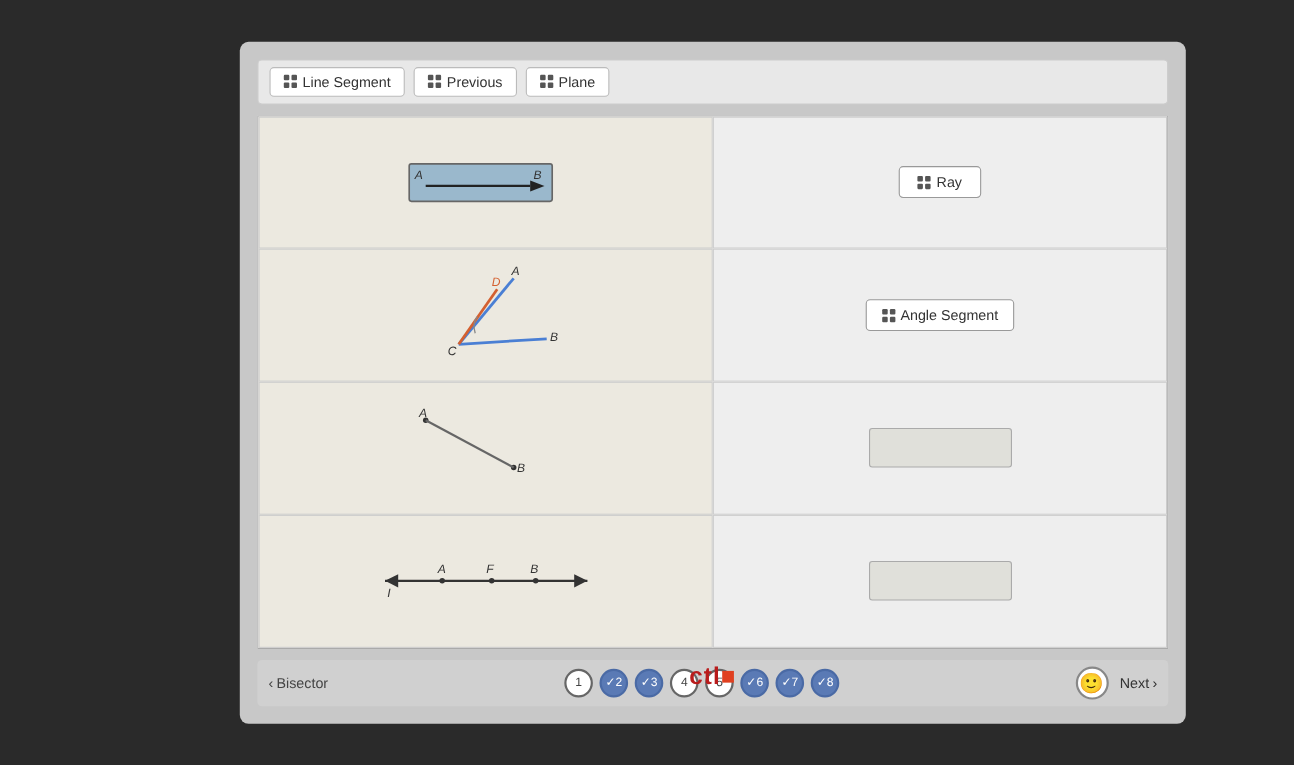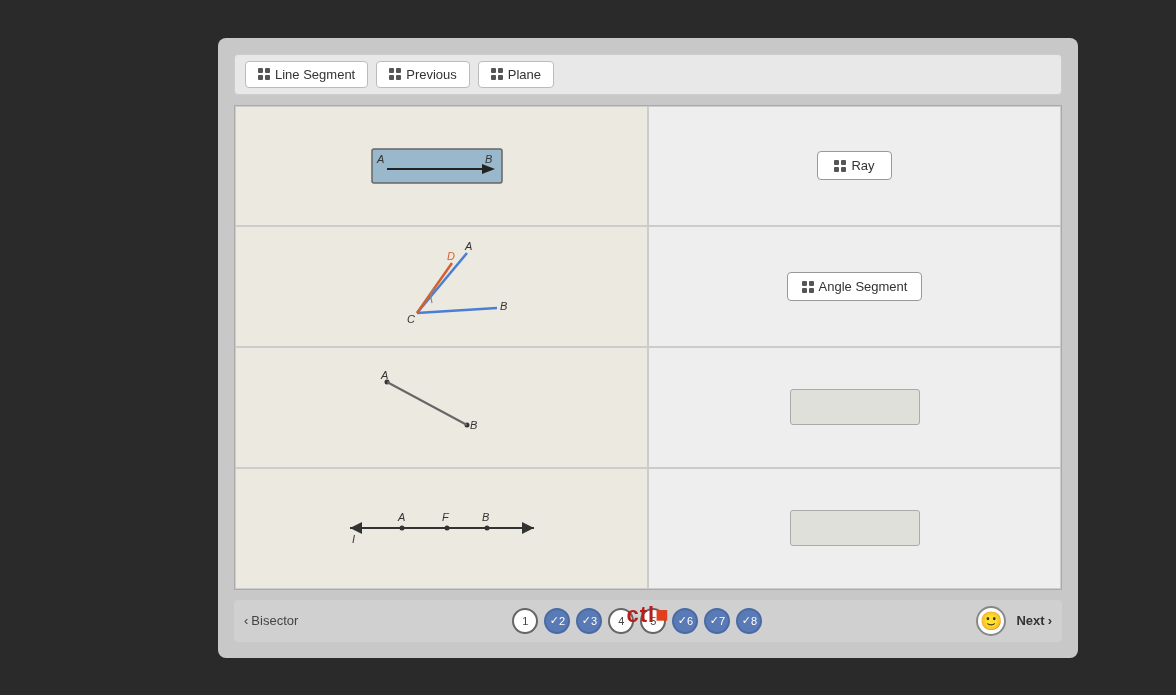--- a/index.html
+++ b/index.html
@@ -170,21 +170,21 @@
 
     .next-btn {
       background: none;
       border: none;
       cursor: pointer;
       font-size: 13px;
       color: #333;
       display: flex;
       align-items: center;
       gap: 3px;
-      font-weight: 700;
+      font-weight: 400;
     }
 
     
     .cell svg {
       overflow: visible;
     }
 
     
     .ctl-brand {
       position: absolute;

